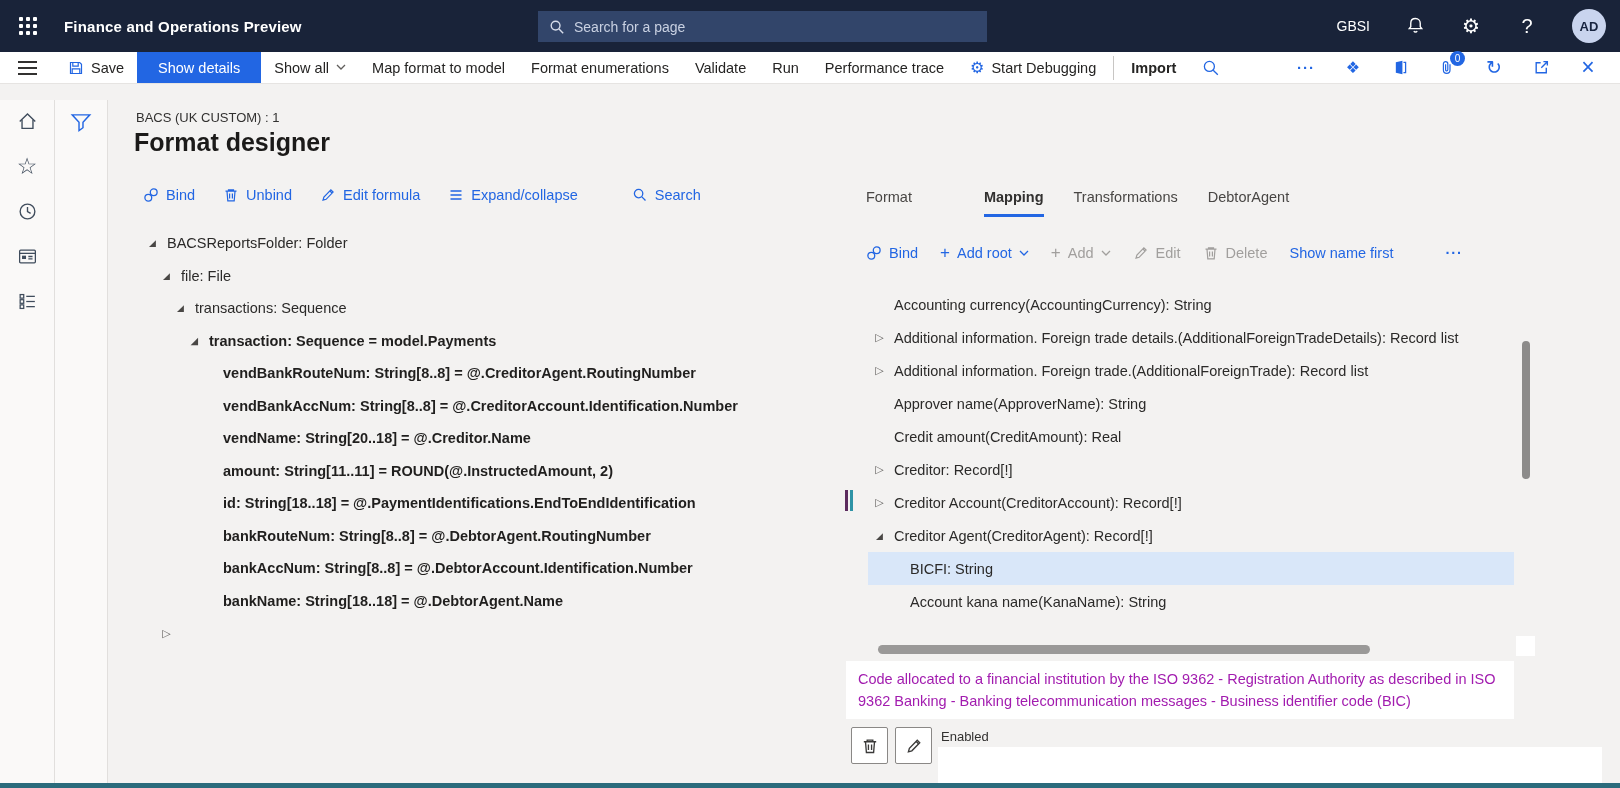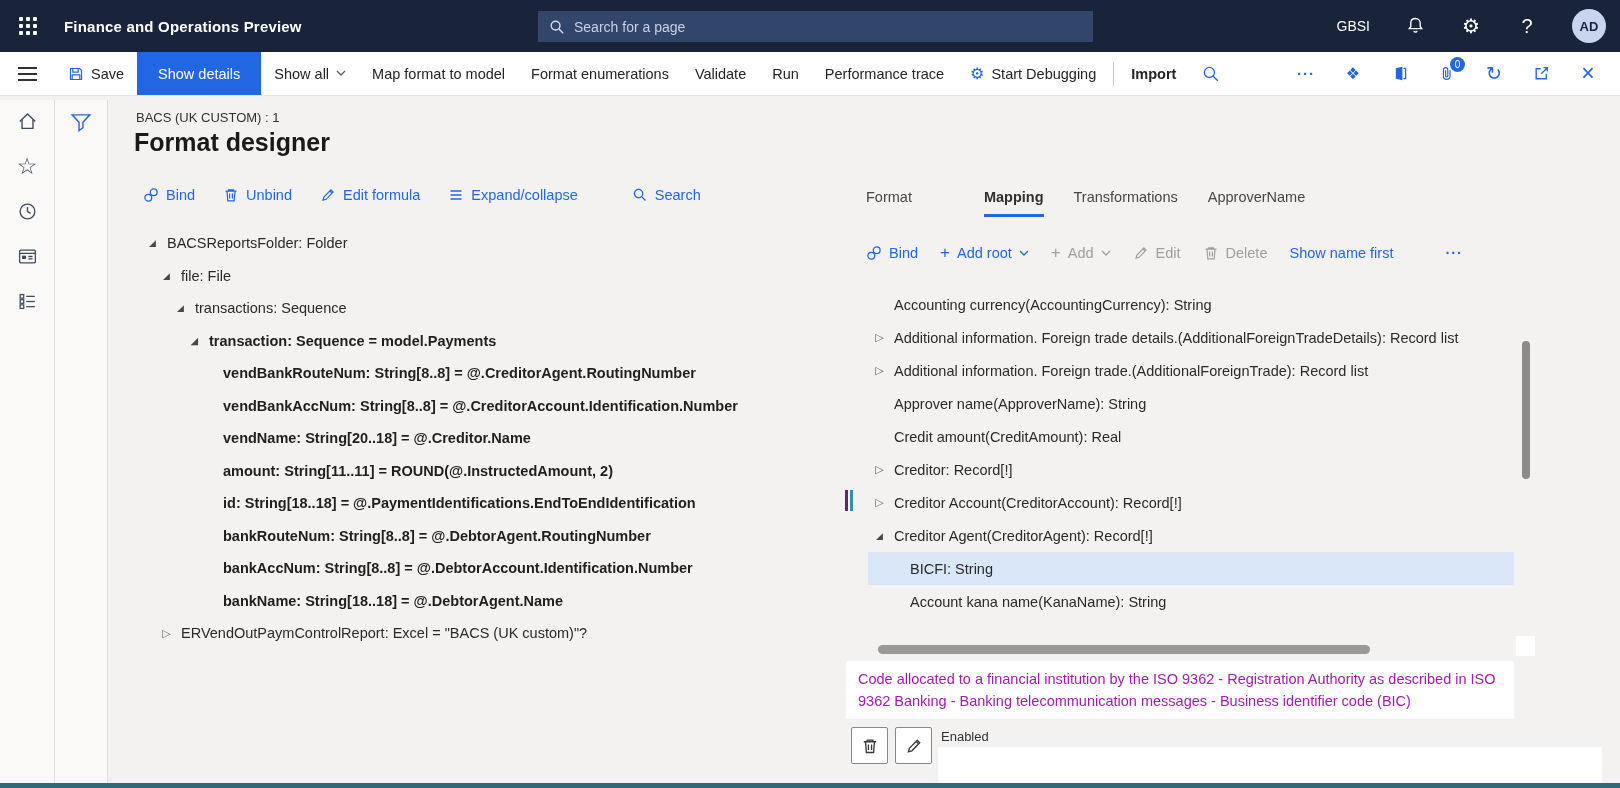--- a/index.html
+++ b/index.html
@@ -10,30 +10,30 @@
     background:#f3f2f1; color:#323130;
   }
   svg { display:block; }
 
   
   .topbar { position:absolute; left:0; top:0; width:1620px; height:52px; background:#192339; display:flex; align-items:center; }
   .waffle { width:55px; height:52px; display:flex; align-items:center; justify-content:center; cursor:pointer; }
   .waffle-grid { display:grid; grid-template-columns:repeat(3,4px); grid-template-rows:repeat(3,4px); gap:3px; }
   .waffle-grid i { background:#fff; border-radius:1px; }
   .app-title { color:#fff; font-size:15px; font-weight:bold; margin-left:9px; letter-spacing:.2px; }
-  .search-pill { position:absolute; left:538px; top:11px; width:555px; height:31px; background:#32456a; display:flex; align-items:center; padding:0 11px; gap:9px; cursor:text; }
+  .search-pill { position:absolute; left:538px; top:11px; width:449px; height:31px; background:#32456a; display:flex; align-items:center; padding:0 11px; gap:9px; cursor:text; }
   .search-pill .ph { color:#c9d1e2; font-size:14px; }
   .topbar-right { position:absolute; right:14px; top:0; height:52px; display:flex; align-items:center; gap:34px; }
   .tb-company { color:#fff; font-size:14px; }
   .tb-icon { color:#fff; display:flex; align-items:center; justify-content:center; width:22px; height:22px; cursor:pointer; }
   .tb-glyph { font-size:20px; line-height:1; }
   .avatar { width:34px; height:34px; border-radius:50%; background:#c9d4ee; color:#17233f; font-size:13px; font-weight:bold; display:flex; align-items:center; justify-content:center; cursor:pointer; }
 
   
-  .actionbar { position:absolute; left:0; top:52px; width:1620px; height:44px; background:#fff; border-bottom:1px solid #e6e4e2; display:flex; align-items:stretch; }
+  .actionbar { position:absolute; left:0; top:52px; width:1620px; height:32px; background:#fff; border-bottom:1px solid #e6e4e2; display:flex; align-items:stretch; }
   .hamburger-cell { width:55px; display:flex; align-items:center; justify-content:center; cursor:pointer; }
   .hamburger { width:19px; }
   .hamburger i { display:block; height:2px; background:#323130; margin:4px 0; }
   .ab-item { display:flex; align-items:center; gap:7px; padding:0 13px; font-size:14.5px; color:#252423; cursor:pointer; white-space:nowrap; }
   .ab-primary { background:#2266e3; color:#fff; padding:0 21px; }
   .ab-sep { width:1px; height:24px; background:#c8c6c4; align-self:center; margin:0 4px; }
   .ab-import { font-weight:bold; }
   .chev { color:#605e5c; }
   .blue { color:#2266e3; }
   .ab-right { margin-left:auto; display:flex; align-items:center; gap:27px; padding-right:22px; color:#2266e3; }
@@ -374,34 +374,33 @@
     <div class="trow bold" style="padding-left: 64px;">
       <span class="tglyph none"></span>
       <span class="tlabel">bankAccNum: String[8..8] = @.DebtorAccount.Identification.Number</span>
     </div>
     <div class="trow bold" style="padding-left: 64px;">
       <span class="tglyph none"></span>
       <span class="tlabel">bankName: String[18..18] = @.DebtorAgent.Name</span>
     </div>
     <div class="trow" style="padding-left: 22px;">
       <span class="tglyph collapsed">▷</span>
-      <span class="tlabel">ERVendOutPaymControlReport: Excel = "BACS (UK custom)"?</span>
     </div>
   </div>
 
 <div class="splitter">
     <i class="b1"></i>
     <i class="b2"></i>
   </div>
 
 <div class="tabs">
   <span class="tab">Format</span>
   <span class="tab active">Mapping</span>
   <span class="tab">Transformations</span>
-  <span class="tab">ApproverName</span>
+  <span class="tab">DebtorAgent</span>
 </div>
 
 <div class="rtoolbar">
   <span class="link-btn">
     <span>
       <svg width="16" height="16" viewBox="0 0 16 16" fill="none" stroke="currentColor" stroke-width="1.3">
           <circle cx="5.3" cy="10.7" r="3.4"></circle>
           <circle cx="10.7" cy="5.3" r="3.4"></circle>
         </svg>
     </span>

